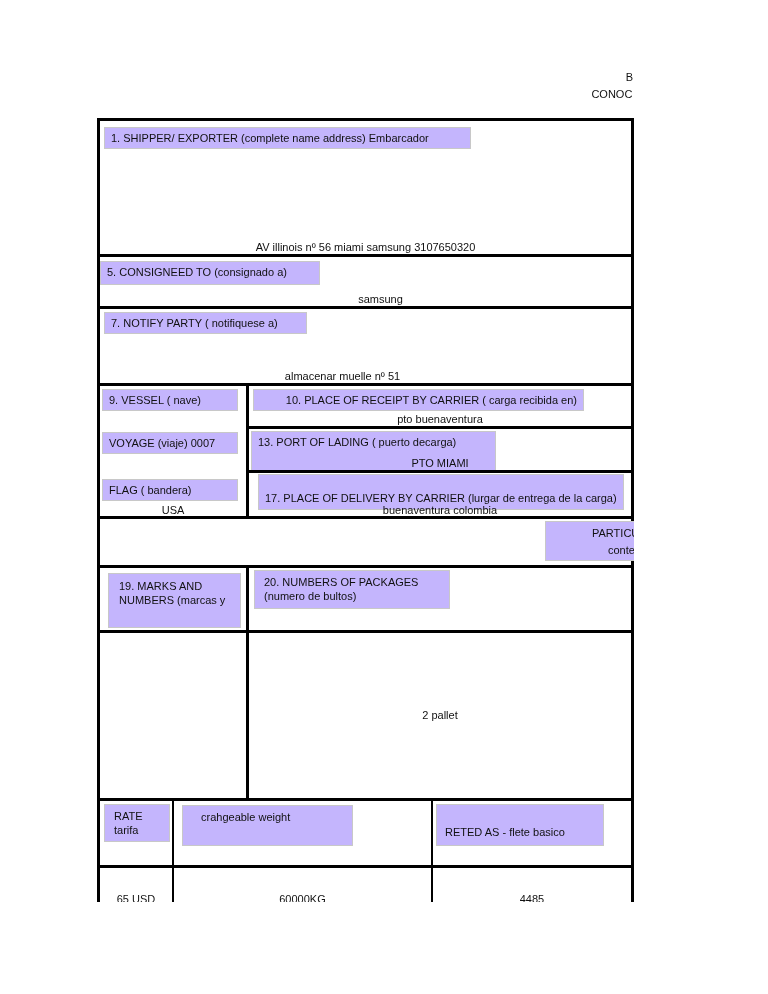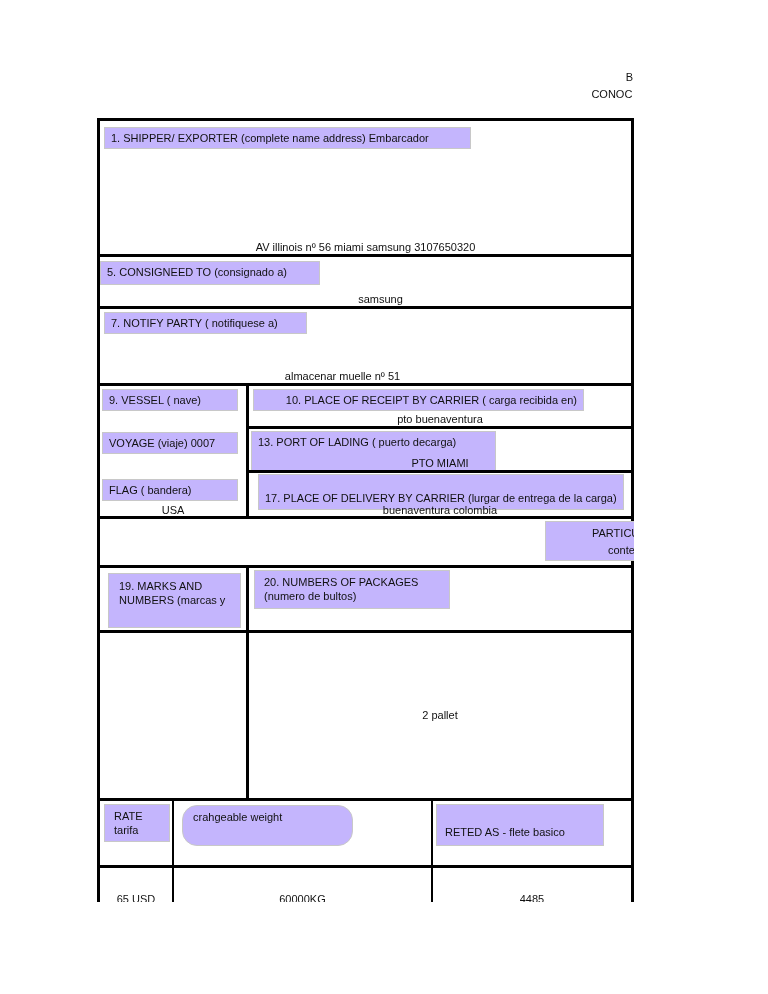--- a/index.html
+++ b/index.html
@@ -120,21 +120,21 @@
 
   <div>
     <div class="label-box" style="left:104px; top:804px; width:66px; height:38px; padding:4px 9px;">
       <div>RATE</div>
       <div>tarifa</div>
     </div>
     <div class="value" style="left:100px; top:892px; width:72px;">65 USD</div>
   </div>
 
   <div>
-    <div class="label-box" style="left:182px; top:805px; width:171px; height:41px; padding:4px 10px;border-radius:15px;">crahgeable weight</div>
+    <div class="label-box" style="left:182px; top:805px; width:171px; height:41px; padding:4px 18px;">crahgeable weight</div>
     <div class="value" style="left:174px; top:892px; width:257px;">60000KG</div>
   </div>
 
   <div>
     <div class="label-box" style="left:436px; top:804px; width:168px; height:23px; padding:20px 8px;">RETED AS - flete basico</div>
     <div class="value" style="left:433px; top:892px; width:198px;">4485</div>
   </div>
 
   <div class="hline" style="left:97px; top:865px; width:537px;"></div>
 </div>

